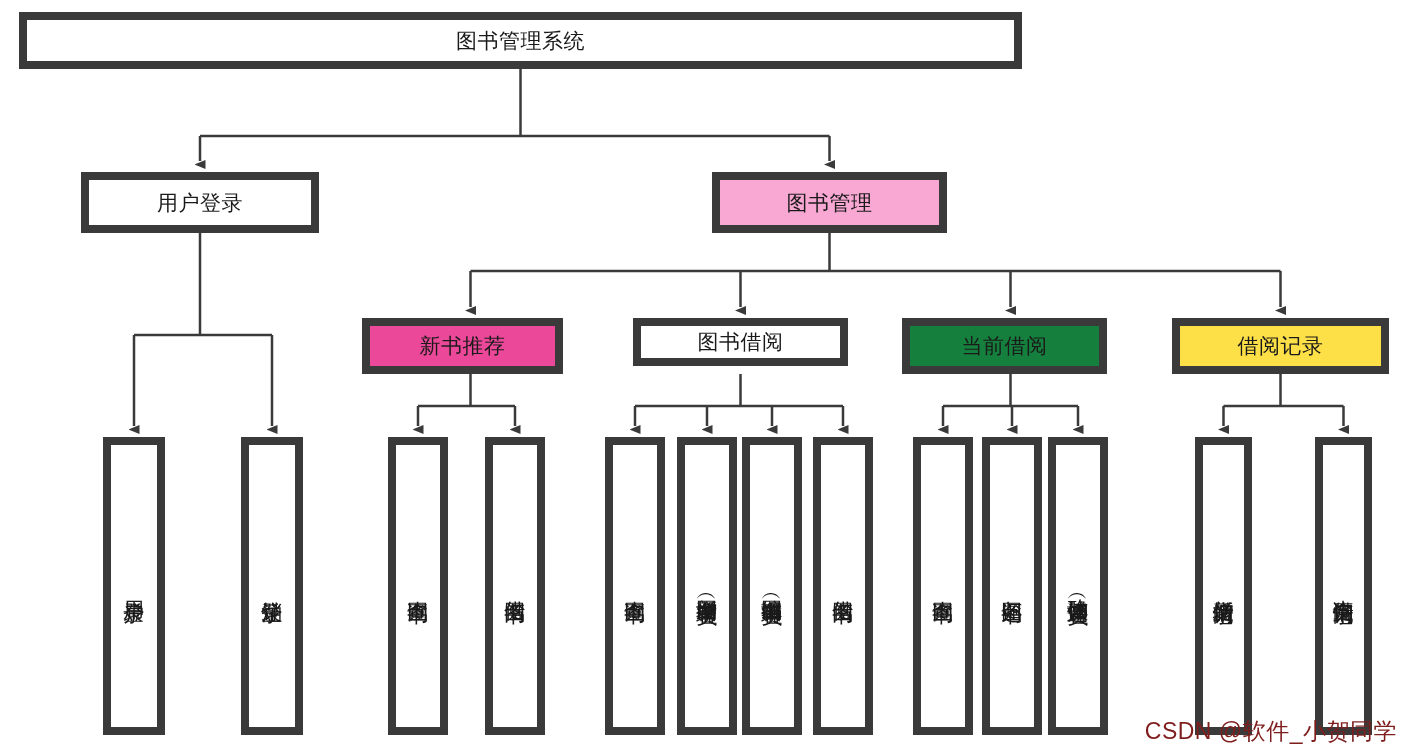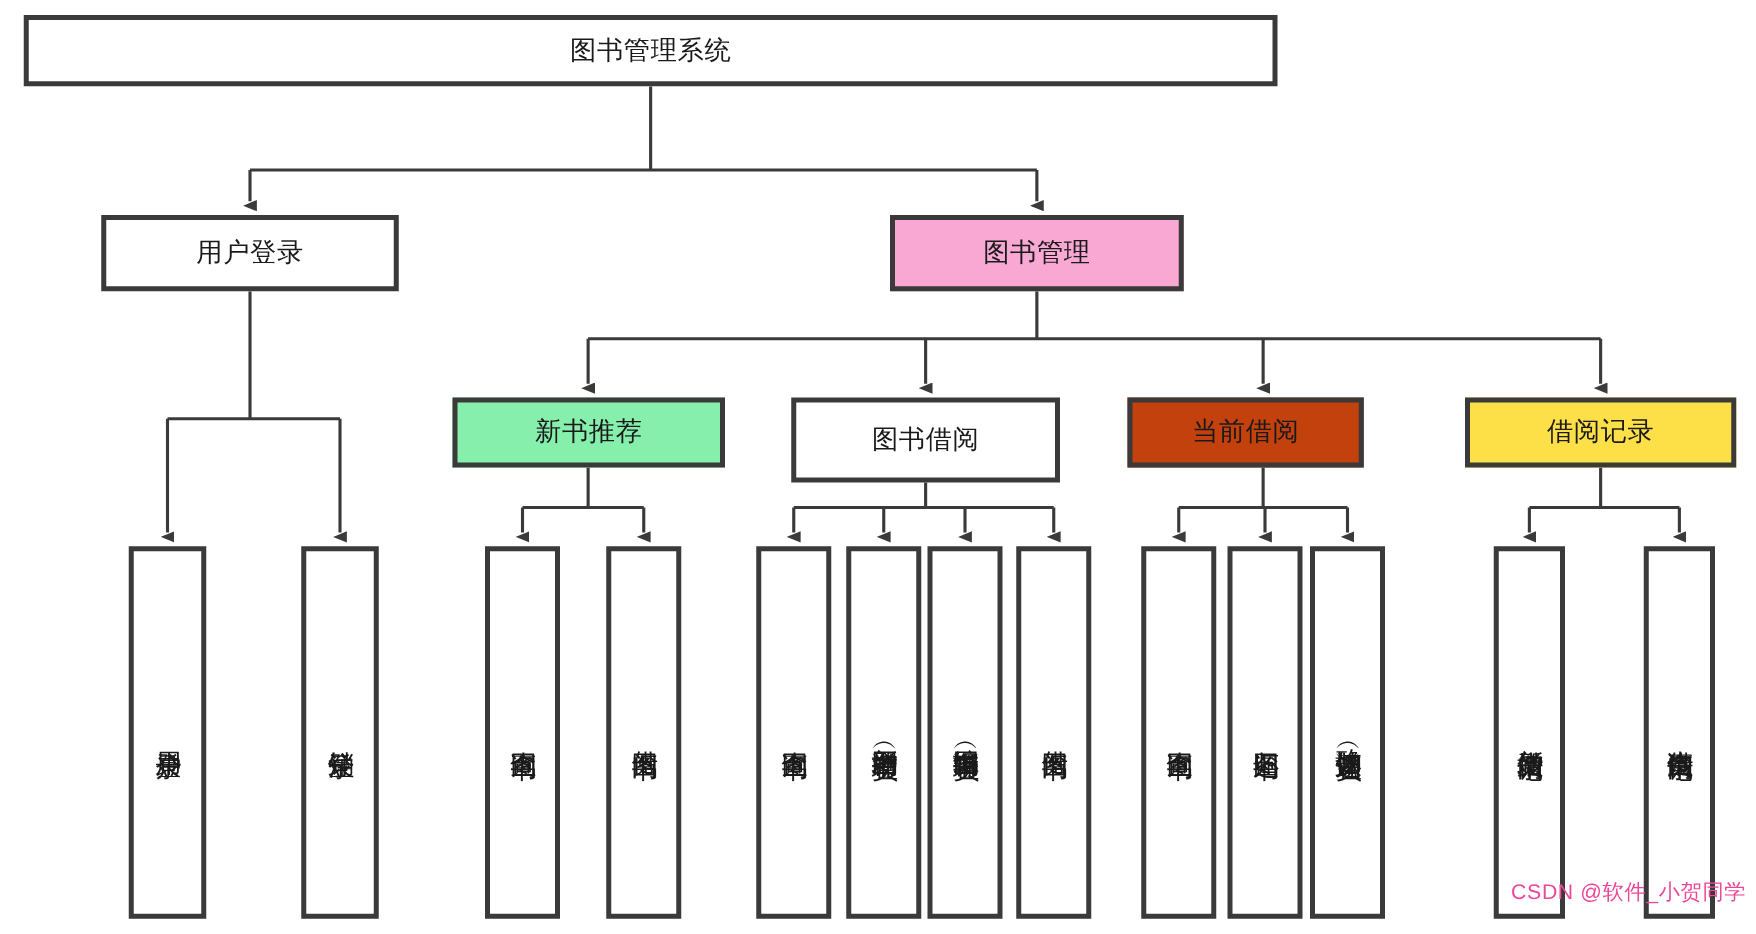--- a/index.html
+++ b/index.html
@@ -21,21 +21,21 @@
     position: absolute;
     left: 0;
     top: 0;
     width: 1405px;
     height: 747px;
   }
   .node {
     position: absolute;
     box-sizing: border-box;
     background: #ffffff;
-    border: 4px solid #0f766e;
+    border: 8px solid #0f766e;
     display: flex;
     align-items: center;
     justify-content: center;
     color: #1a1a1a;
   }
   .node.horizontal {
     font-size: 21px;
     line-height: 1.1;
     letter-spacing: 0.5px;
   }
@@ -53,23 +53,23 @@
     text-align: center;
     white-space: pre;
   }
   .node.vertical .label {
     writing-mode: vertical-rl;
     text-orientation: upright;
   }
   #watermark {
     position: absolute;
     right: 8px;
-    bottom: 22px;
-    font-size: 17px;
-    color: #ec4899;
+    bottom: 0;
+    font-size: 23px;
+    color: #7f1d1d;
     letter-spacing: 0.5px;
     white-space: nowrap;
     pointer-events: none;
   }
 </style>
 </head>
 <body>
 
 <div id="canvas">
   <svg id="edges" viewBox="0 0 1405 747" xmlns="http://www.w3.org/2000/svg">
@@ -118,27 +118,27 @@
   <div id="nodes">
       <div class="node horizontal" style="left: 19px; top: 12px; width: 1003px; height: 57px; border-color: rgb(58, 58, 58); background: rgb(255, 255, 255); color: rgb(26, 26, 26);">
         <span class="label">图书管理系统</span>
       </div>
       <div class="node horizontal" style="left: 81px; top: 172px; width: 238px; height: 61px; border-color: rgb(58, 58, 58); background: rgb(255, 255, 255); color: rgb(26, 26, 26);">
         <span class="label">用户登录</span>
       </div>
       <div class="node horizontal" style="left: 712px; top: 172px; width: 235px; height: 61px; border-color: rgb(58, 58, 58); background: #f9a8d4; color: rgb(26, 26, 26);">
         <span class="label">图书管理</span>
       </div>
-      <div class="node horizontal" style="left: 362px; top: 318px; width: 218px; height: 56px; border-color: rgb(58, 58, 58); background: #86efac; color: rgb(26, 26, 26);">
+      <div class="node horizontal" style="left: 362px; top: 318px; width: 201px; height: 56px; border-color: rgb(58, 58, 58); background: #ec4899; color: rgb(26, 26, 26);">
         <span class="label">新书推荐</span>
       </div>
-      <div class="node horizontal" style="left: 633px; top: 318px; width: 215px; height: 68px; border-color: rgb(58, 58, 58); background: rgb(255, 255, 255); color: rgb(26, 26, 26);">
+      <div class="node horizontal" style="left: 633px; top: 318px; width: 215px; height: 48px; border-color: rgb(58, 58, 58); background: rgb(255, 255, 255); color: rgb(26, 26, 26);">
         <span class="label">图书借阅</span>
       </div>
-      <div class="node horizontal" style="left: 902px; top: 318px; width: 189px; height: 56px; border-color: rgb(58, 58, 58); background: #c2410c; color: rgb(26, 26, 26);">
+      <div class="node horizontal" style="left: 902px; top: 318px; width: 205px; height: 56px; border-color: rgb(58, 58, 58); background: #15803d; color: rgb(26, 26, 26);">
         <span class="label">当前借阅</span>
       </div>
       <div class="node horizontal" style="left: 1172px; top: 318px; width: 217px; height: 56px; border-color: rgb(58, 58, 58); background: #fde047; color: rgb(26, 26, 26);">
         <span class="label">借阅记录</span>
       </div>
       <div class="node vertical" style="left: 103px; top: 437px; width: 62px; height: 298px; border-color: rgb(58, 58, 58); background: rgb(255, 255, 255); color: rgb(26, 26, 26);">
         <span class="label">用户登录</span>
       </div>
       <div class="node vertical" style="left: 241px; top: 437px; width: 62px; height: 298px; border-color: rgb(58, 58, 58); background: rgb(255, 255, 255); color: rgb(26, 26, 26);">
         <span class="label">注销登录</span>

